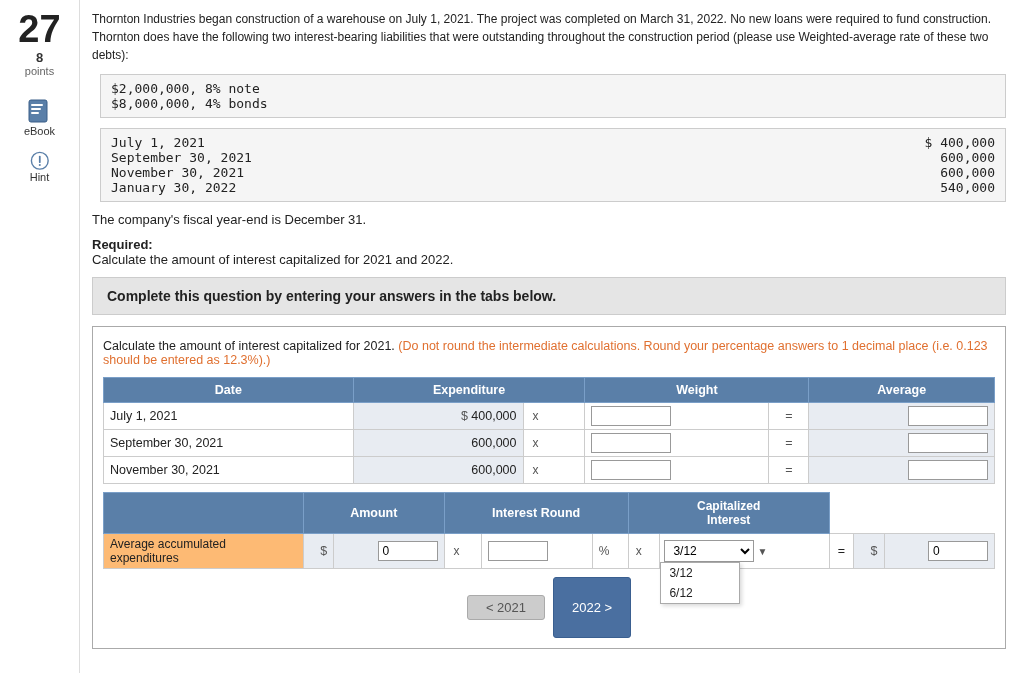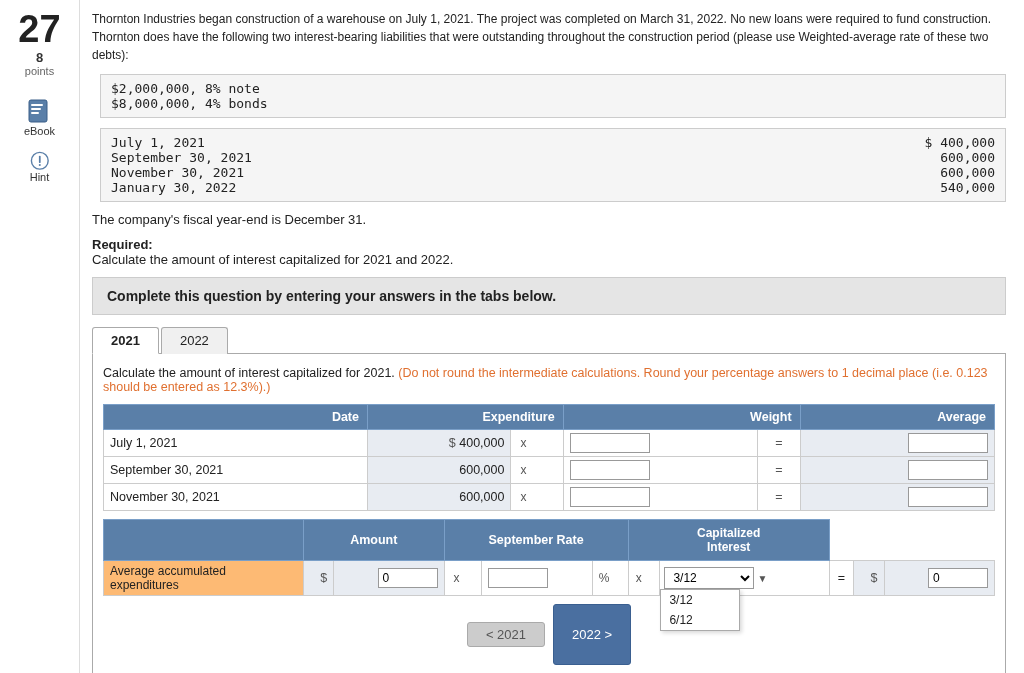--- a/index.html
+++ b/index.html
@@ -18,21 +18,21 @@
     .required-label { font-weight: bold; margin-top: 10px; }
     .required-text { margin-bottom: 10px; }
     .complete-box { background: #e5e5e5; border: 1px solid #ccc; padding: 10px 14px; margin-bottom: 12px; font-size: 14px; font-weight: bold; }
     .tabs-row { display: flex; flex-direction: row; margin-bottom: 0; }
     .tab { border: 1px solid #aaa; border-bottom: none; padding: 5px 18px; cursor: pointer; background: #f0f0f0; font-size: 13px; border-radius: 3px 3px 0 0; margin-right: 2px; }
     .tab.active { background: #fff; border-bottom: 1px solid #fff; font-weight: bold; z-index: 2; }
     .tab-content { border: 1px solid #aaa; padding: 12px 10px 10px 10px; background: #fff; margin-top: -1px; }
     .instruction-text { font-size: 12.5px; margin-bottom: 10px; }
     .orange-text { color: #e07030; }
     .calc-table { width: 100%; border-collapse: collapse; font-size: 12.5px; margin-bottom: 6px; }
-    .calc-table th { background: #5a7fa8; color: #fff; padding: 5px 8px; border: 1px solid #7a9fc8; text-align: right; }
+    .calc-table th { background: #5a7fa8; color: #fff; padding: 5px 22px; border: 1px solid #7a9fc8; text-align: center; }
     .calc-table td { border: 1px solid #ccc; padding: 3px 6px; }
     .calc-table td.date-cell { background: #fff; }
     .calc-table td.exp-cell { background: #e8ecf2; text-align: right; }
     .calc-table td.input-cell { background: #fff; }
     .calc-table td.eq-cell { text-align: center; color: #555; background: #fff; }
     .calc-table td.avg-cell { background: #e8ecf2; text-align: right; }
     .calc-table td.total-row { background: #e8ecf2; }
     .input-box { border: 1px solid #999; padding: 2px 4px; width: 80px; font-size: 12px; background: #fff; }
     .input-box-sm { border: 1px solid #999; padding: 2px 4px; width: 60px; font-size: 12px; background: #fff; }
     .dollar-sign { color: #555; }
@@ -112,24 +112,20 @@
 
     <p style="margin-bottom:8px;">The company's fiscal year-end is December 31.</p>
 
     <p class="required-label">Required:</p>
     <p class="required-text">Calculate the amount of interest capitalized for 2021 and 2022.</p>
 
     <div class="complete-box">
       <span>Complete this question by entering your answers in the tabs below.</span>
     </div>
 
-    <div class="tabs-row">
-      <div class="tab active">2021</div>
-      <div class="tab">2022</div>
-    </div>
 
     <div class="tab-content">
       <p class="instruction-text">
         <span>Calculate the amount of interest capitalized for 2021.</span>
         <span class="orange-text">(Do not round the intermediate calculations. Round your percentage answers to 1 decimal place (i.e. 0.123 should be entered as 12.3%).)</span>
       </p>
 
       <table class="calc-table">
         <thead>
           <tr>
@@ -165,21 +161,21 @@
             <td class="avg-cell"><input class="input-box" type="text" value="" style=""></td>
           </tr>
         </tbody>
       </table>
 
       <table class="int-table" style="margin-top:8px;">
         <thead>
           <tr>
             <th style="width:200px;"></th>
             <th colspan="2">Amount</th>
-            <th colspan="3">September Rate</th>
+            <th colspan="3">Interest Round</th>
             <th colspan="2" style="text-align:center;"><span class="cap-int-label">Capitalized<br>Interest</span></th>
           </tr>
         </thead>
         <tbody>
           <tr>
             <td style="font-size:12px;background:#fdba74;border:1px solid #ccc;padding:3px 6px;">Average accumulated expenditures</td>
             <td style="background:#e8ecf2;border:1px solid #ccc;padding:3px 6px;text-align:right;white-space:nowrap;"><span class="dollar-sign">$</span></td>
             <td style="background:#e8ecf2;border:1px solid #ccc;padding:3px 6px;text-align:right;">
               <input class="input-box-sm" type="text" value="0" style="">
             </td>

